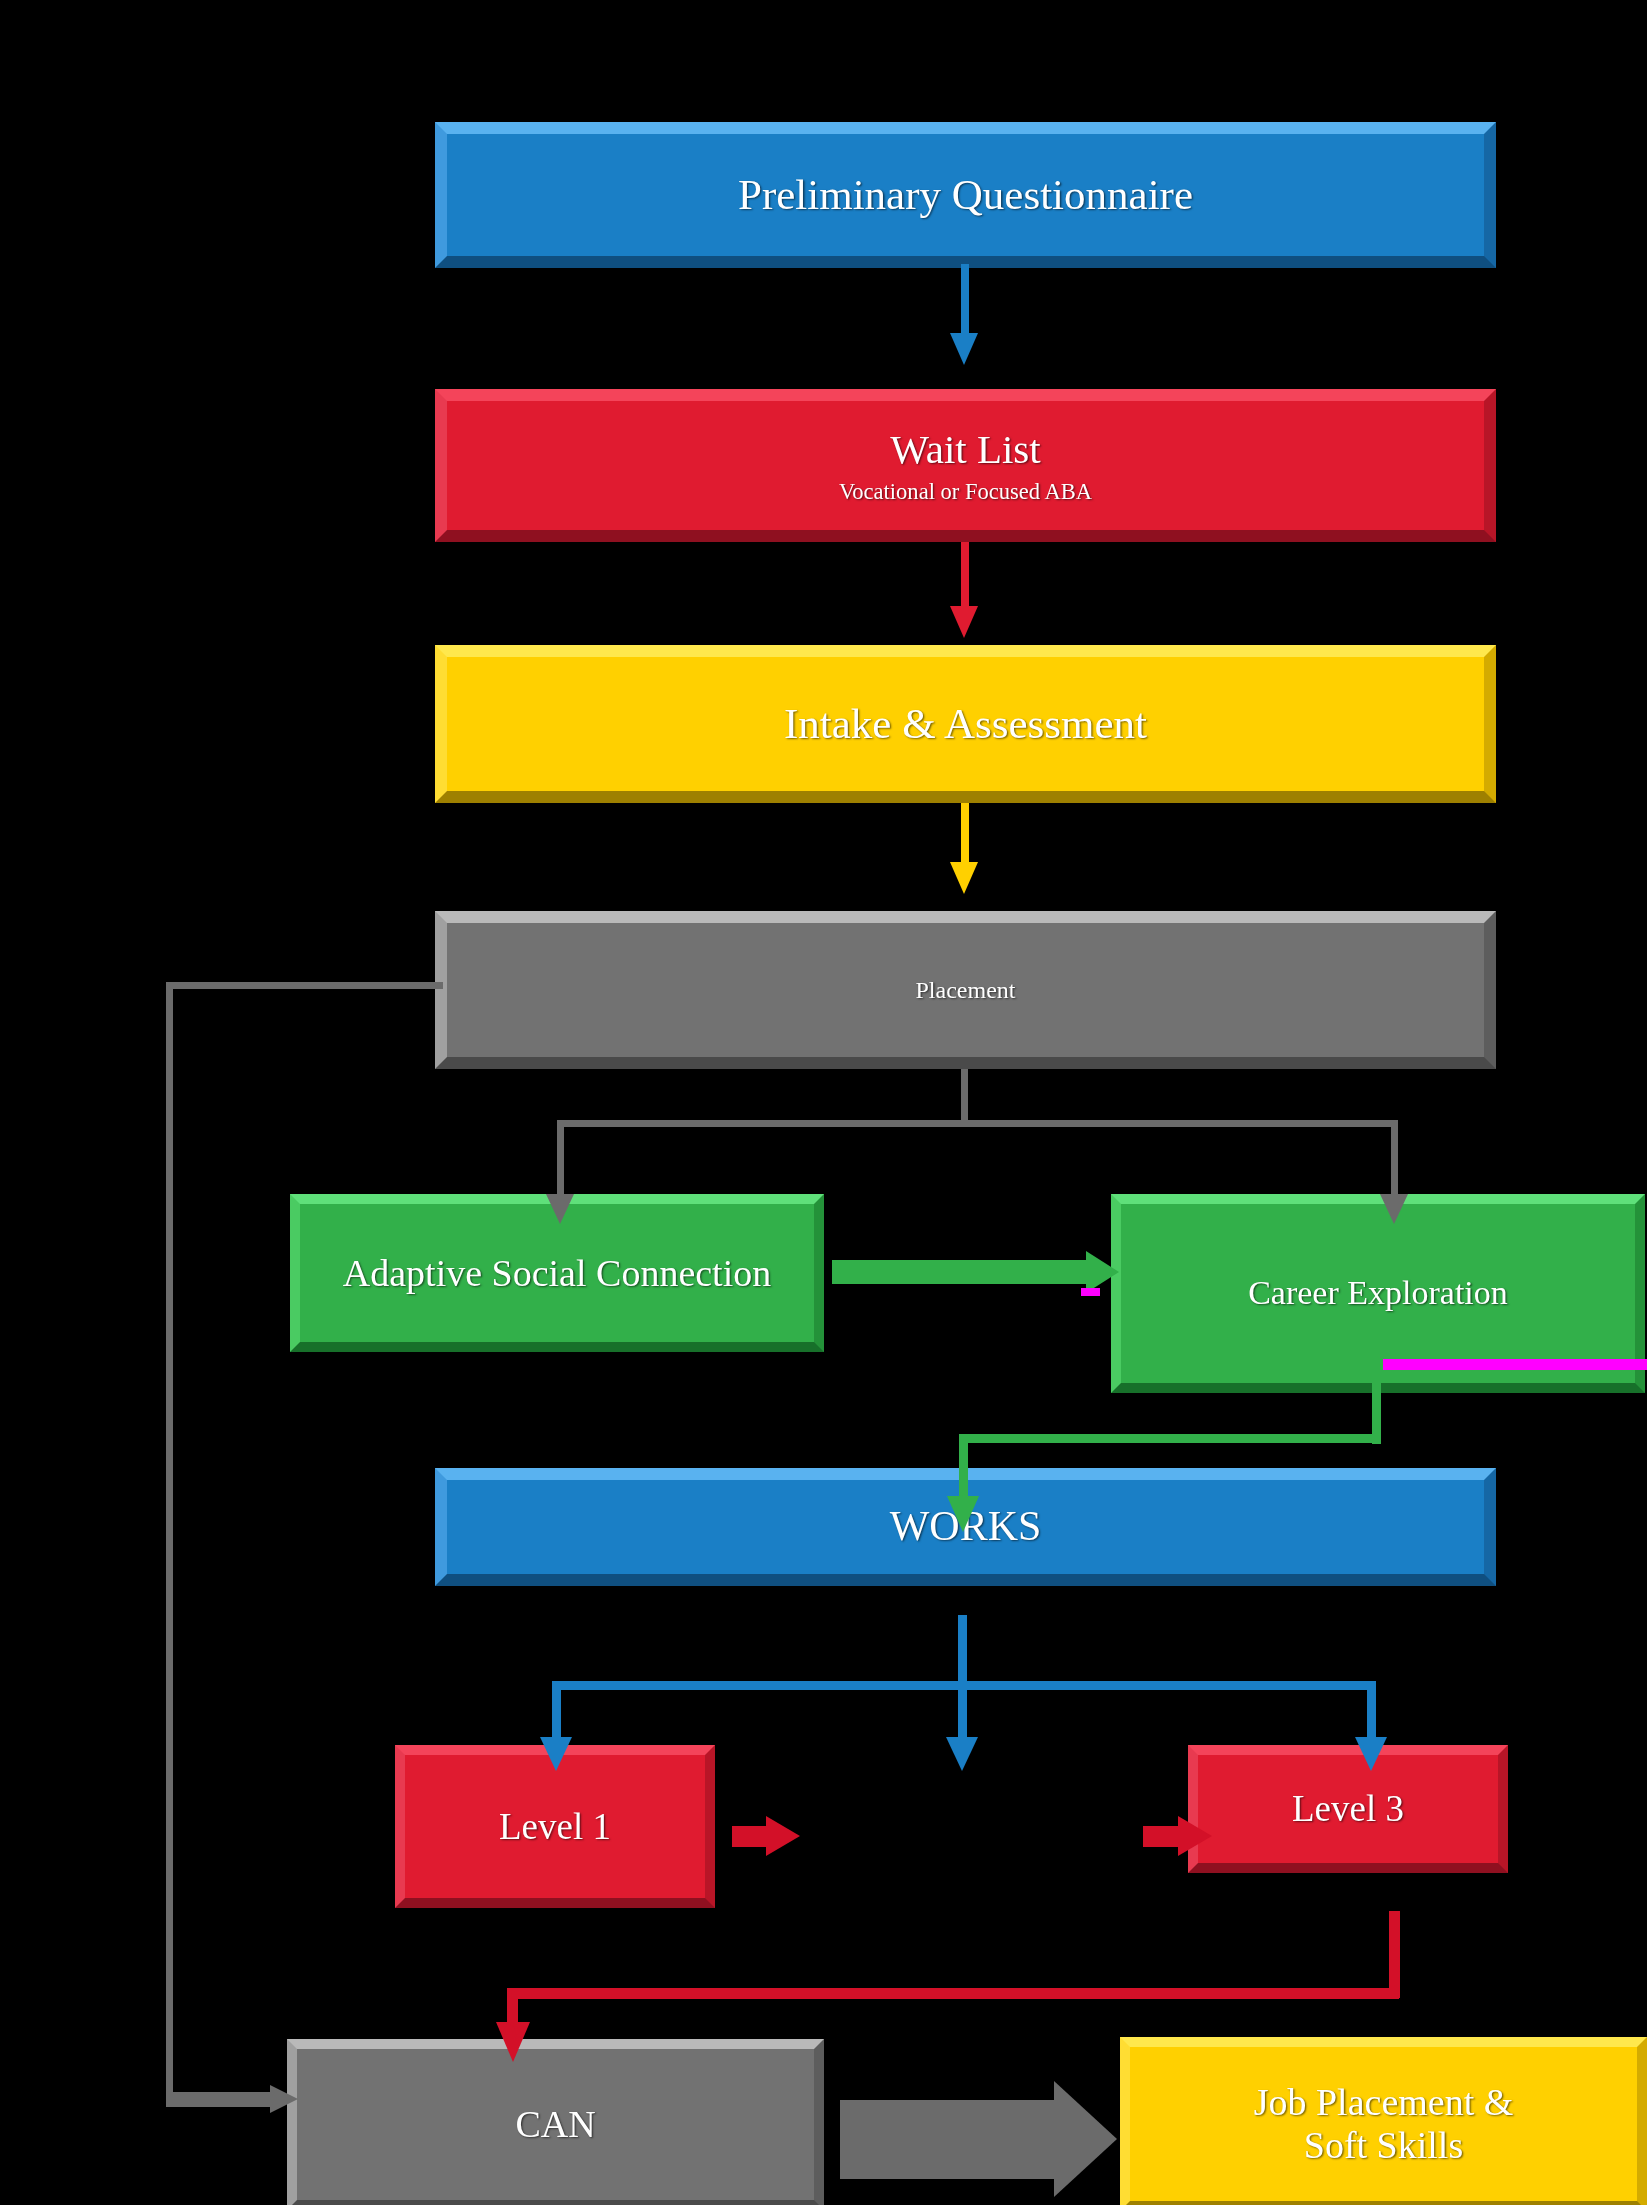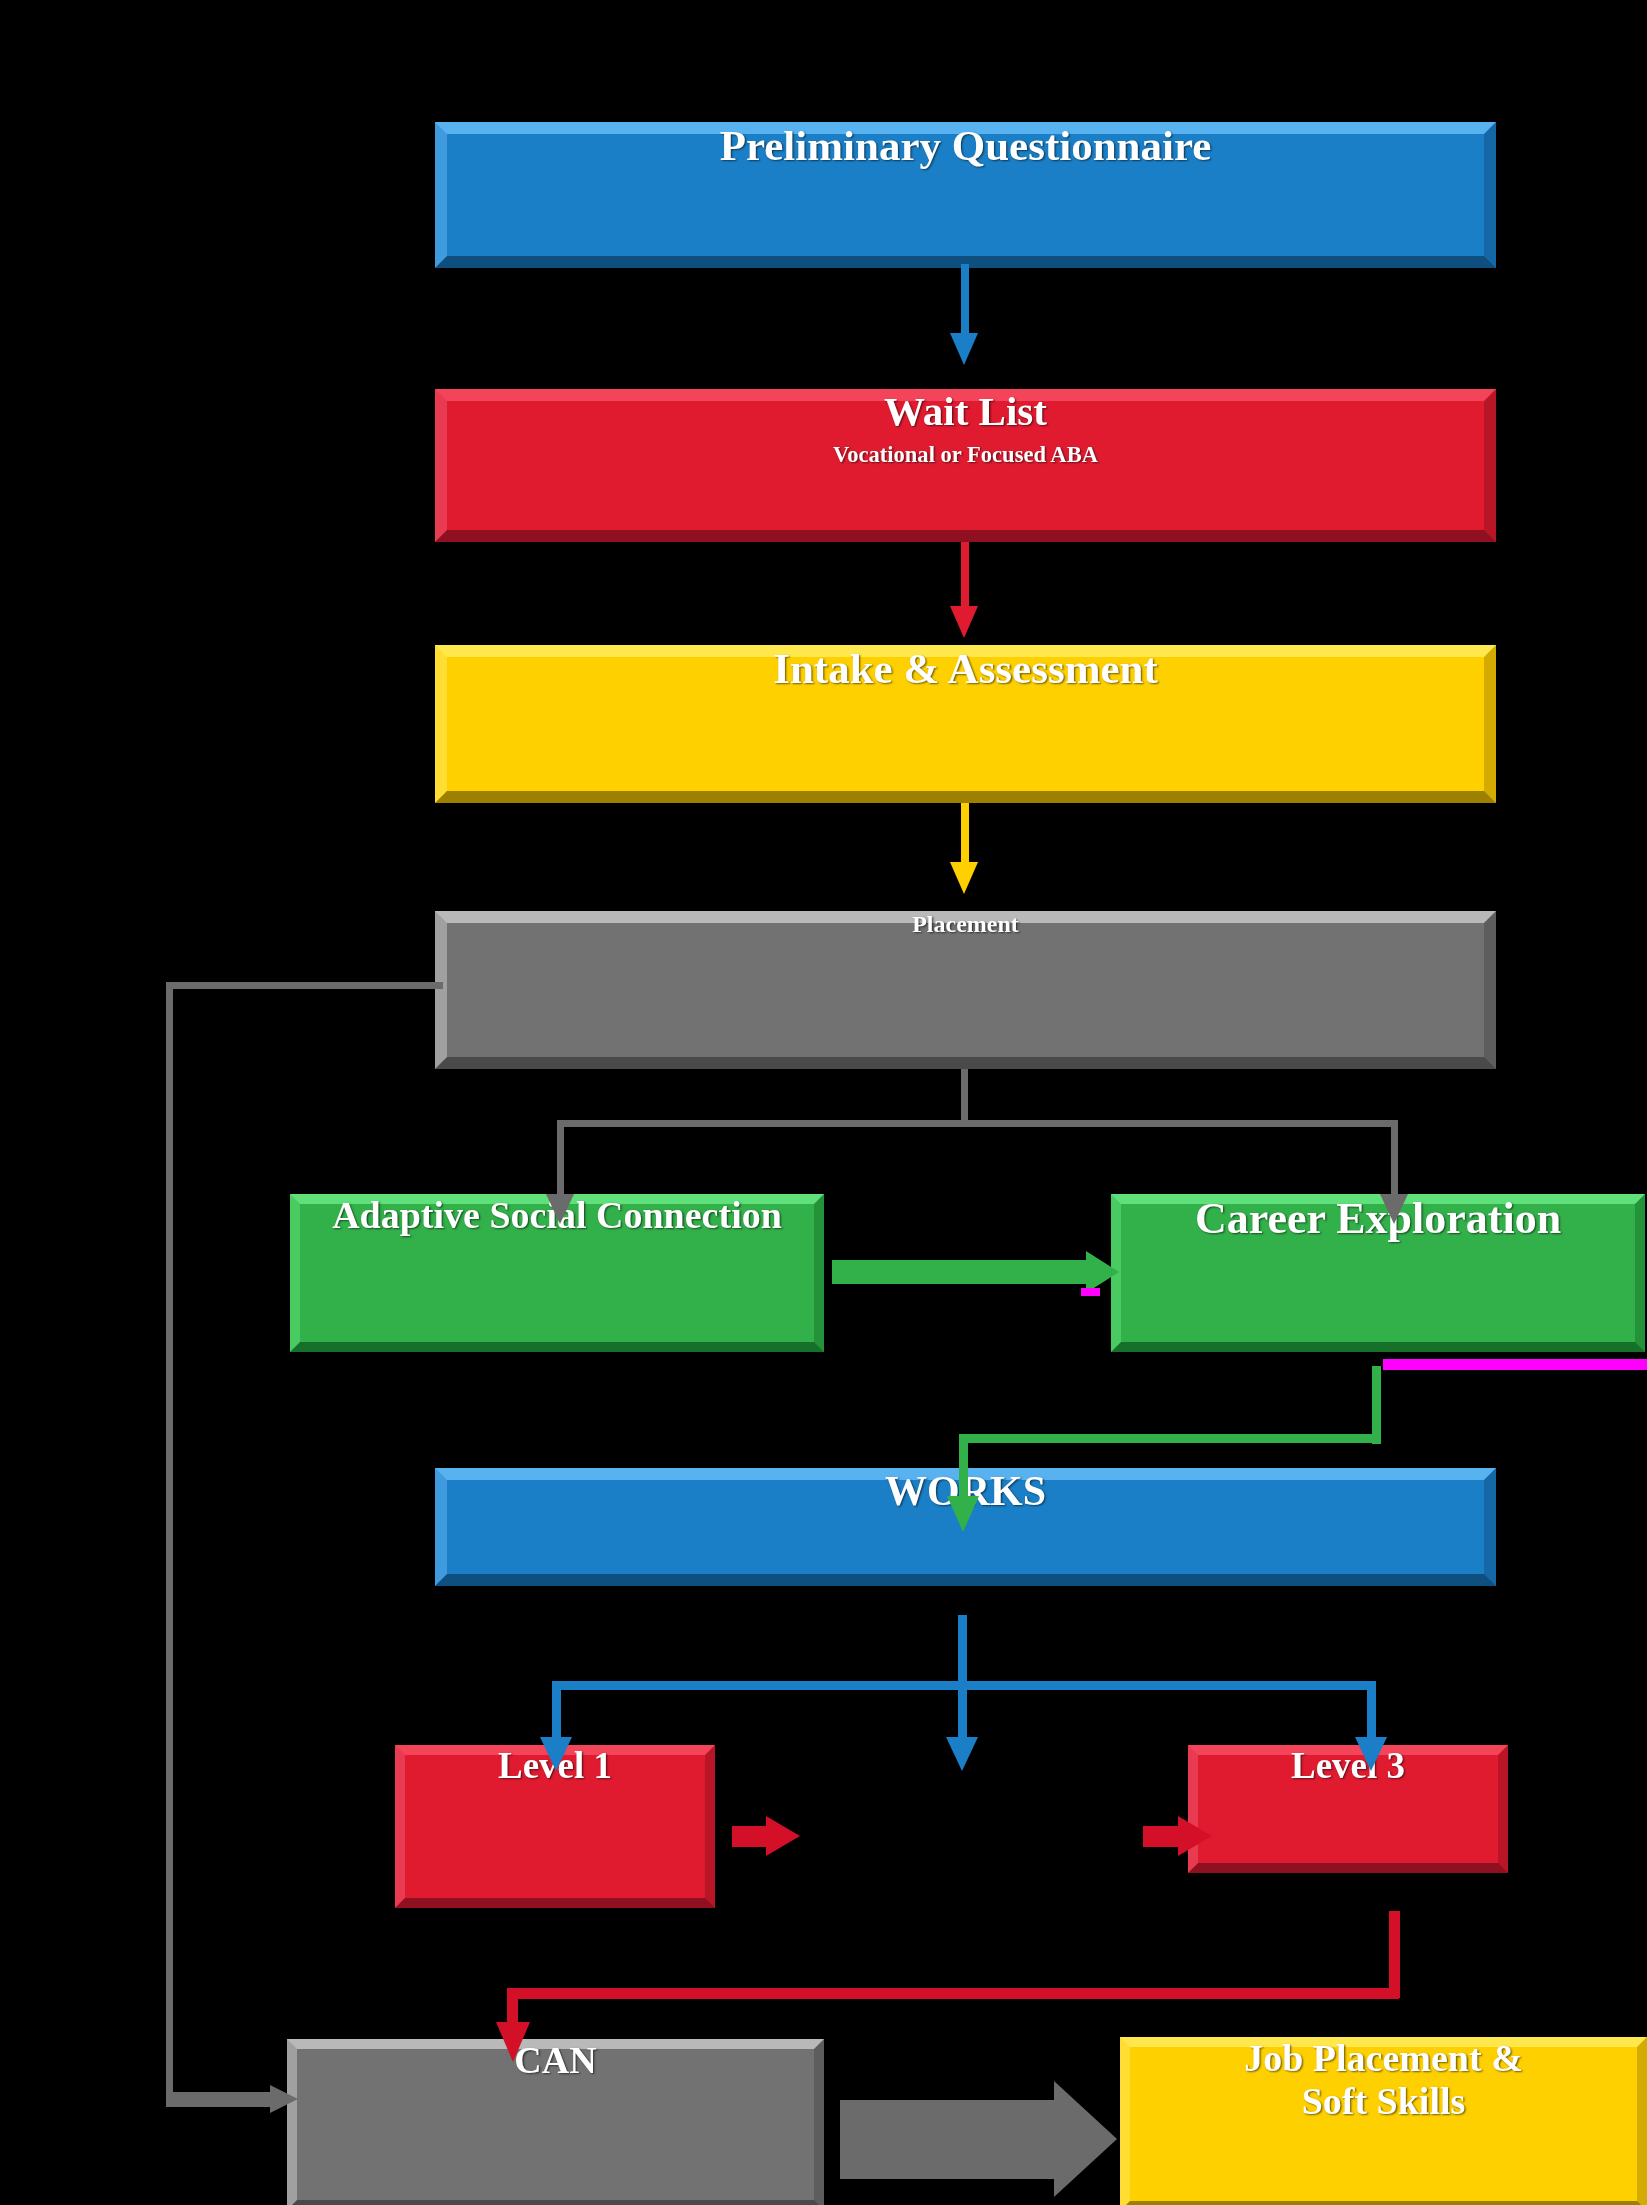--- a/index.html
+++ b/index.html
@@ -1,24 +1,24 @@
 <!DOCTYPE html>
 <html style="font-size:10.5px"><head>
 <meta charset="utf-8">
 <style>
   html,body{margin:0;padding:0;background:#000;}
   body{font-family:"Liberation Serif", serif;}
   #stage{position:relative;width:1648px;height:2205px;background:#000;overflow:hidden;}
 
   .node{
     position:absolute;
-    display:flex;align-items:flex-start;justify-content:center;
+    display:flex;align-items:center;justify-content:center;
     text-align:center;
     color:#fff;
-    font-weight:bold;
+    font-weight:normal;
     font-family:"Liberation Serif", serif;
     line-height:1.12;
     box-sizing:border-box;
     text-shadow:1.3px 1.3px 2px rgba(0,0,0,.55);
   }
   .node .lbl{position:relative;z-index:3;padding:0 9.2px;}
   .node .sub{display:block;font-size:.55em;margin-top:6.6px;}
 
   
   .node::before{
@@ -137,21 +137,21 @@
   </div>
 
   <div class="node gray" style="--bw:12px;left:435px;top:911px;width:1061px;height:158px;font-size:24px;">
     <span class="lbl">Placement</span>
   </div>
 
   <div class="node green" style="--bw:10.5px;left:290px;top:1194px;width:534px;height:158px;font-size:38px;">
     <span class="lbl">Adaptive Social Connection</span>
   </div>
 
-  <div class="node green" style="--bw:10.5px;left:1111px;top:1194px;width:534px;height:158px;font-size:44px;">
+  <div class="node green" style="--bw:10.5px;left:1111px;top:1194px;width:534px;height:199px;font-size:34px;">
     <span class="lbl">Career Exploration</span>
   </div>
 
   <div class="node blue" style="--bw:12px;left:435px;top:1468px;width:1061px;height:118px;font-size:42px;">
     <span class="lbl">WORKS</span>
   </div>
 
   <div class="node red" style="--bw:10.5px;left:395px;top:1745px;width:320px;height:163px;font-size:37px;">
     <span class="lbl">Level 1</span>
   </div>

